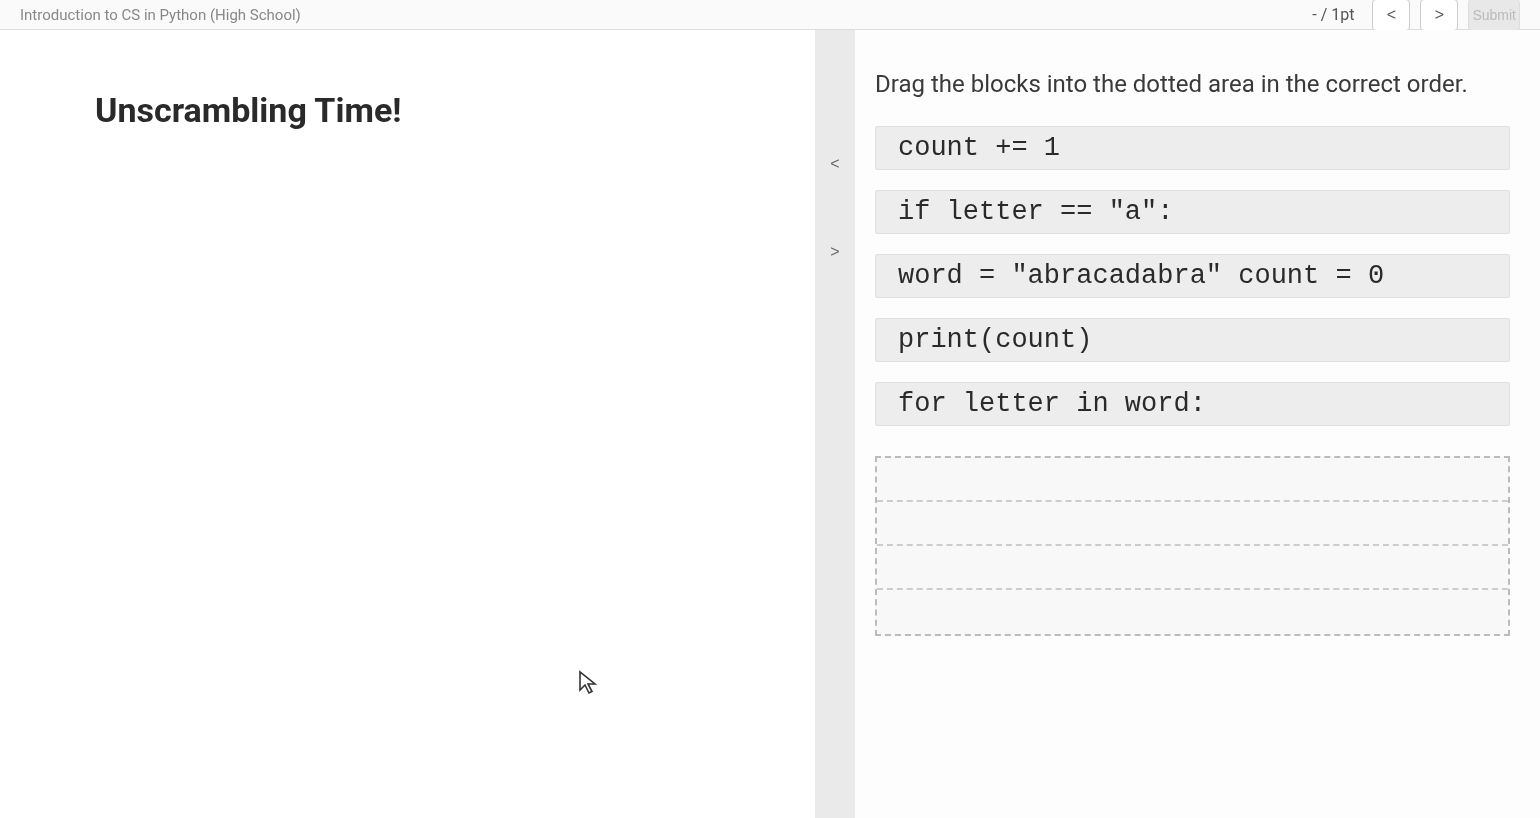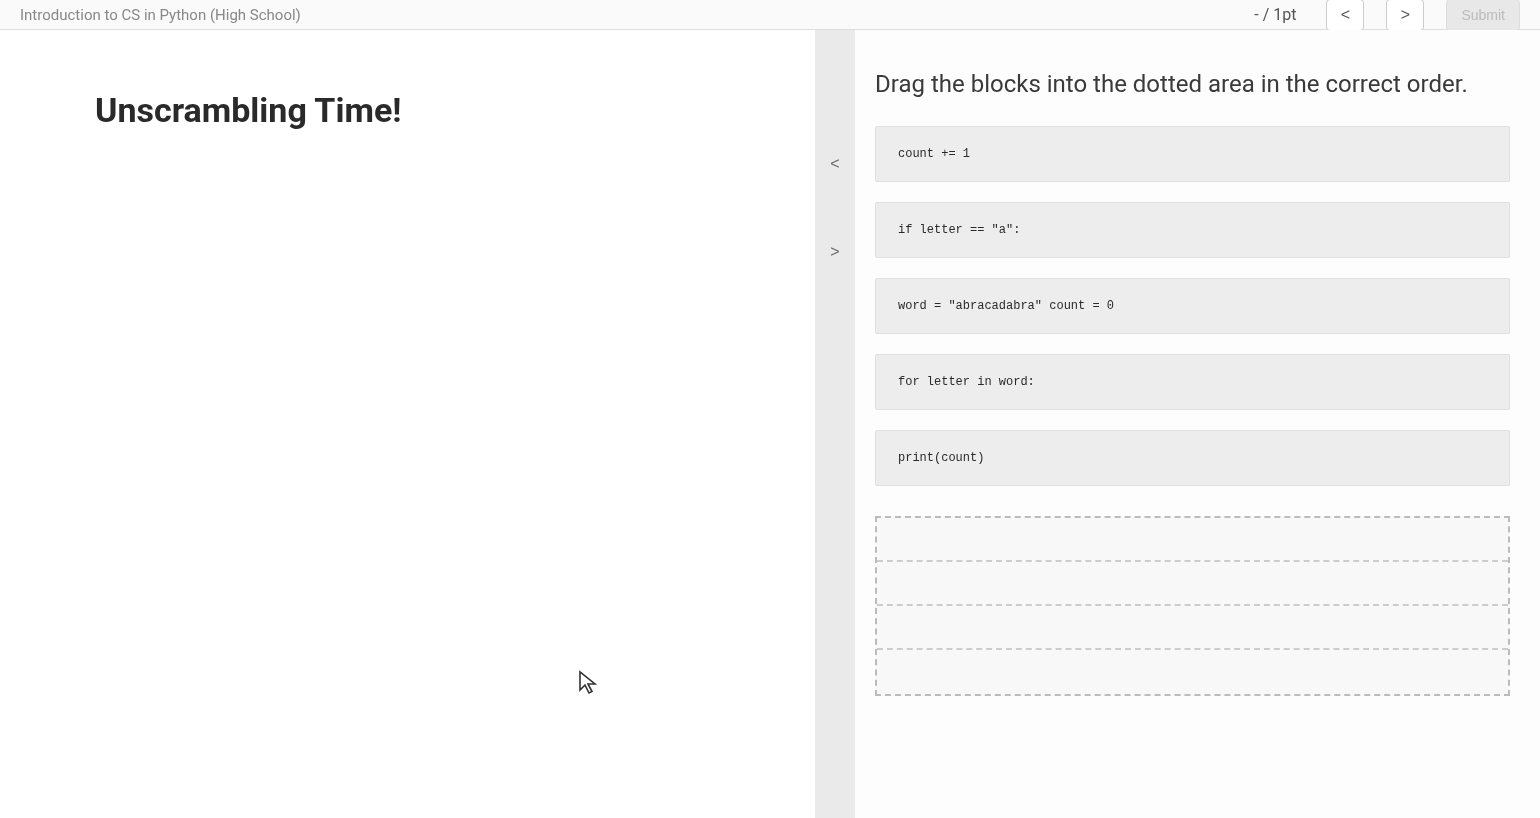--- a/index.html
+++ b/index.html
@@ -24,21 +24,21 @@
       border-bottom: 1px solid #ddd;
       background: #fafafa;
     }
     .breadcrumb {
       color: #888;
       font-size: 15px;
     }
     .top-right {
       display: flex;
       align-items: center;
-      gap: 22px;
+      gap: 10px;
     }
     .score {
       color: #555;
       font-size: 16px;
       margin-right: 8px;
     }
     .nav-btn {
       width: 38px;
       height: 32px;
       border: 1px solid #ccc;
@@ -46,21 +46,21 @@
       border-radius: 4px;
       display: flex;
       align-items: center;
       justify-content: center;
       cursor: pointer;
       font-size: 16px;
       color: #555;
     }
     .submit-btn {
       height: 32px;
-      padding: 0 14px;
+      padding: 0 3px;
       background: #e8e8e8;
       border: 1px solid #ddd;
       border-radius: 4px;
       color: #bbb;
       font-size: 14px;
       cursor: pointer;
     }
     .main {
       display: flex;
       height: calc(100% - 30px);
@@ -118,24 +118,24 @@
       margin-bottom: 40px;
     }
     .parsons-instruction {
       font-size: 24px;
       color: #3a3a3a;
       margin-bottom: 28px;
     }
     .code-block {
       background: #ededed;
       border: 1px solid #e0e0e0;
-      padding: 20px 22px;
+      padding: 6px 22px;
       margin-bottom: 20px;
       font-family: "Courier New", Consolas, monospace;
-      font-size: 12px;
+      font-size: 27px;
       color: #2a2a2a;
       cursor: grab;
       border-radius: 2px;
     }
     .drop-zone {
       margin-top: 30px;
       border: 2px dashed #bbb;
       min-height: 180px;
       background: #f8f8f8;
       display: flex;
@@ -194,22 +194,22 @@
       <span>&gt;</span>
     </button>
   </div>
 
   <div class="right-pane">
     <div class="parsons-instruction">Drag the blocks into the dotted area in the correct order.</div>
 
     <div class="code-block">count += 1</div>
     <div class="code-block">if letter == "a":</div>
     <div class="code-block">word = "abracadabra" count = 0</div>
+    <div class="code-block">print(count)</div>
     <div class="code-block">for letter in word:</div>
-    <div class="code-block">print(count)</div>
 
     <div class="drop-zone">
       <div class="drop-row"></div>
       <div class="drop-row"></div>
       <div class="drop-row"></div>
       <div class="drop-row"></div>
     </div>
   </div>
 </div>
 

